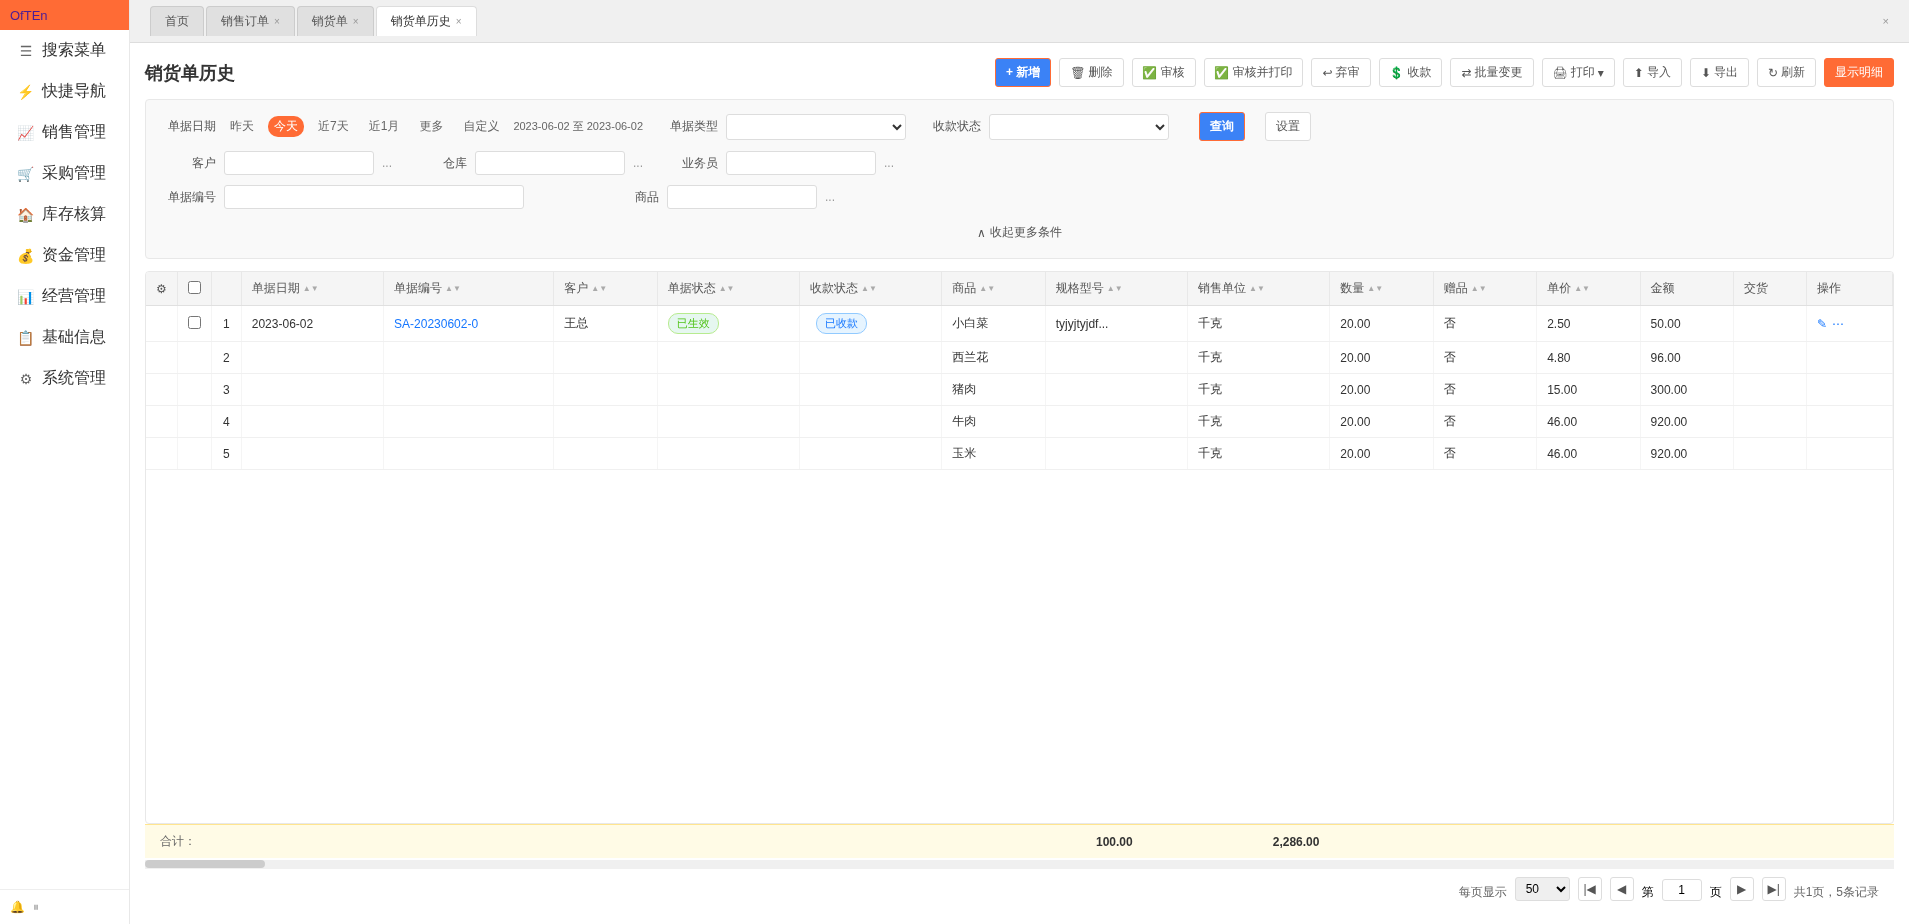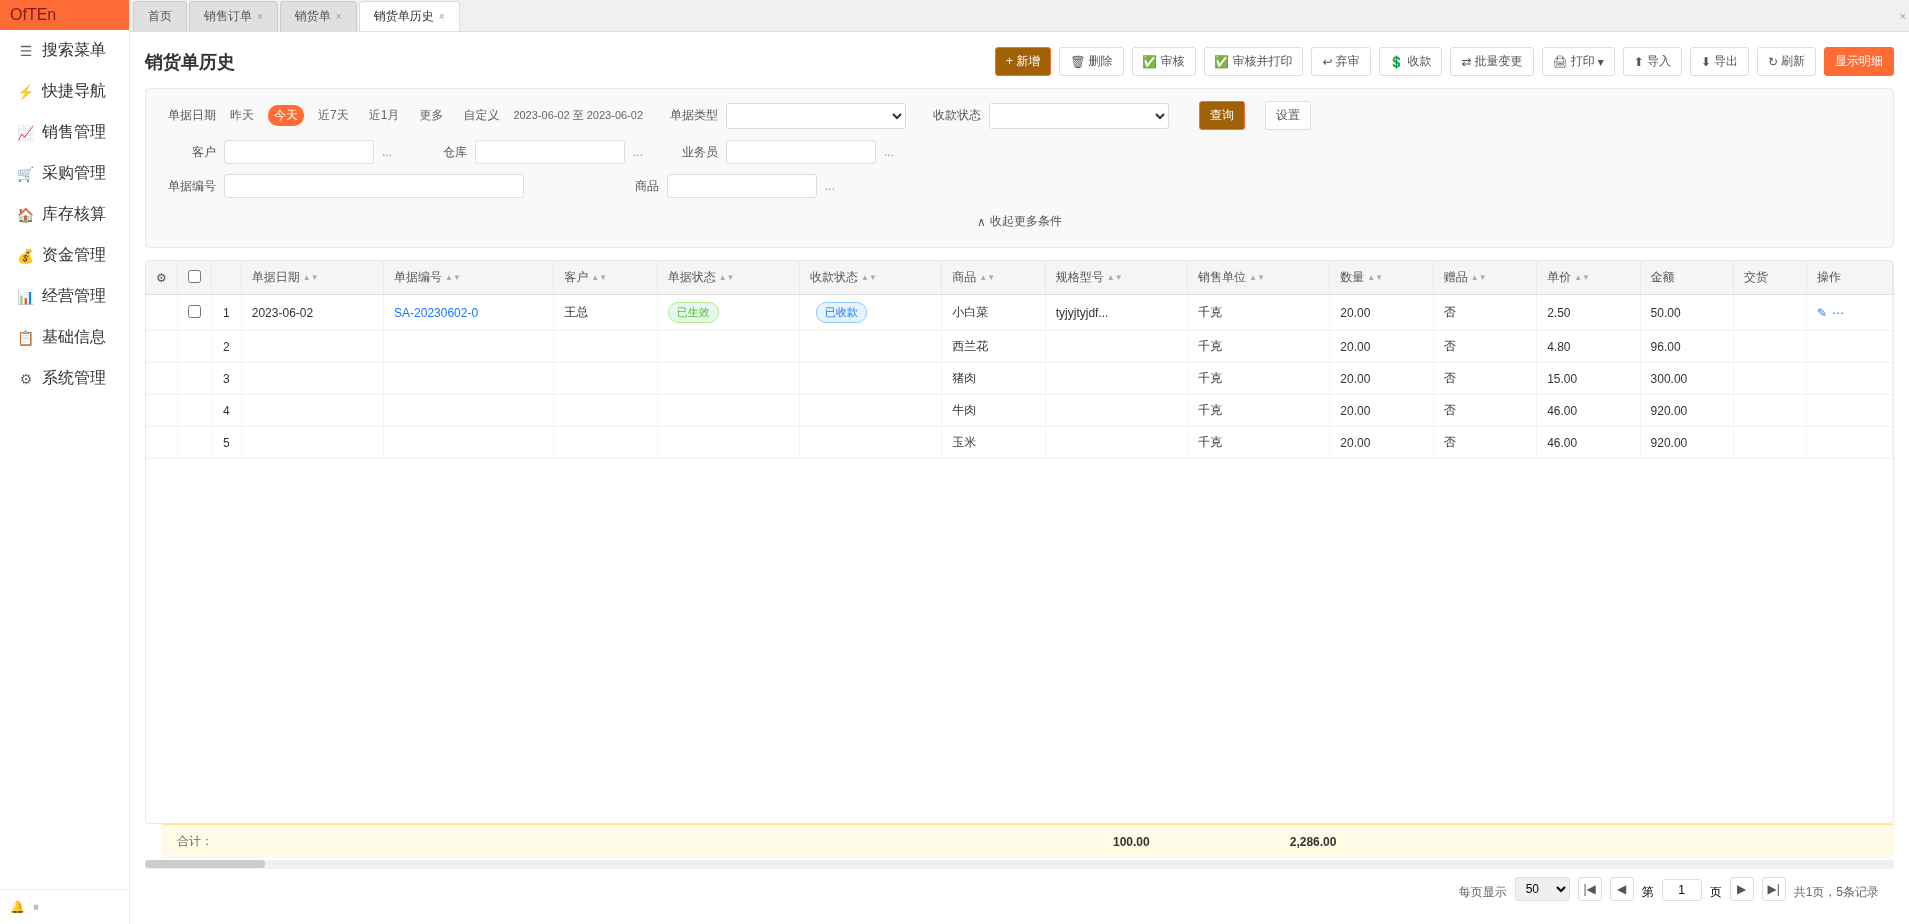--- a/index.html
+++ b/index.html
@@ -1,46 +1,46 @@
 <!DOCTYPE html>
 <html><head>
   <meta charset="utf-8">
   <style>
     * { box-sizing: border-box; margin: 0; padding: 0; font-family: 'Microsoft YaHei', Arial, sans-serif; font-size: 12px; }
     body { display: flex; height: 924px; overflow: hidden; background: #f5f5f5; }
 
     
     .sidebar { width: 130px; background: #fff; border-right: 1px solid #e8e8e8; display: flex; flex-direction: column; height: 100%; }
     .sidebar-header { background: #ff6b35; height: 30px; display: flex; align-items: center; padding: 0 10px; }
-    .sidebar-header span { color: #7f1d1d; font-size: 16px; }
+    .sidebar-header span { color: #4c1d95; font-size: 13px; }
     .sidebar-item { display: flex; align-items: center; gap: 8px; padding: 10px 15px; cursor: pointer; color: #333; border-left: 3px solid transparent; }
     .sidebar-item .icon { width: 16px; height: 16px; display: flex; align-items: center; justify-content: center; color: #666; font-size: 14px; }
     .sidebar-item .label { font-size: 16px; }
     .sidebar-footer { margin-top: auto; display: flex; padding: 10px; gap: 8px; border-top: 1px solid #eee; }
 
     
     .main { flex: 1; display: flex; flex-direction: column; overflow: hidden; }
 
     
-    .tab-bar { display: flex; align-items: center; background: #f0f0f0; border-bottom: 1px solid #ddd; height: 32px; padding: 0 3px; }
+    .tab-bar { display: flex; align-items: center; background: #f0f0f0; border-bottom: 1px solid #ddd; height: 43px; padding: 0 20px; }
     .tab { display: flex; align-items: center; gap: 5px; padding: 6px 14px; background: #e0e0e0; border-radius: 4px 4px 0 0; cursor: pointer; color: #555; margin-right: 2px; border: 1px solid #ccc; border-bottom: none; }
     .tab.active { background: #fff; color: #333; border-color: #ddd; }
     .tab .close-btn { color: #999; font-size: 10px; cursor: pointer; }
     .tab-bar-end { margin-left: auto; display: flex; align-items: center; gap: 5px; }
     .close-all-btn { color: #999; cursor: pointer; font-size: 11px; }
 
     
     .content { flex: 1; background: #fff; overflow: auto; padding: 15px; display: flex; flex-direction: column; }
 
     
     .page-header { display: flex; align-items: center; justify-content: space-between; margin-bottom: 12px; }
     .page-title { font-size: 18px; font-weight: bold; color: #333; }
     .toolbar { display: flex; align-items: center; gap: 8px; flex-wrap: wrap; }
     .btn { display: flex; align-items: center; gap: 3px; padding: 5px 10px; border-radius: 3px; cursor: pointer; font-size: 12px; border: 1px solid transparent; }
-    .btn-primary { background: #a16207; color: white; border-color: #ff6b35; }
+    .btn-primary { background: #3b82f6; color: white; border-color: #ff6b35; font-weight: bold; }
     .btn-default { background: #fff; color: #555; border: 1px solid #ddd; }
 
     
     .filter-area { background: #f9f9f9; border: 1px solid #e8e8e8; border-radius: 4px; padding: 12px 15px; margin-bottom: 12px; }
     .filter-row { display: flex; align-items: center; gap: 20px; margin-bottom: 10px; flex-wrap: wrap; }
     .filter-group { display: flex; align-items: center; gap: 8px; }
     .filter-label { color: #555; min-width: 55px; text-align: right; white-space: nowrap; }
     .filter-input { border: 1px solid #ddd; border-radius: 3px; padding: 4px 8px; width: 150px; color: #333; outline: none; }
     .filter-select { border: 1px solid #ddd; border-radius: 3px; padding: 4px 8px; width: 180px; color: #333; outline: none; background: #fff; }
     .date-tag { padding: 2px 6px; border-radius: 3px; cursor: pointer; color: #666; }
@@ -59,21 +59,21 @@
     .sort-arrows { display: flex; flex-direction: column; font-size: 8px; color: #aaa; }
     .status-badge { display: inline-block; padding: 2px 8px; border-radius: 10px; font-size: 11px; }
     .badge-green { background: #e6f7f0; color: #52c41a; border: 1px solid #b7eb8f; }
     .badge-blue { background: #e6f4ff; color: #1677ff; border: 1px solid #91caff; margin-left: 6px; }
     .action-btn { color: #1677ff; cursor: pointer; margin-right: 5px; font-size: 12px; }
     .gear-col { width: 30px; }
     .checkbox-col { width: 30px; text-align: center; }
     .num-col { width: 30px; text-align: center; }
 
     
-    .table-footer { background: #fffbe6; border-top: 1px solid #ffe58f; padding: 8px 15px; display: flex; align-items: center; margin-left: 17px; }
+    .table-footer { background: #fffbe6; border-top: 1px solid #ffe58f; padding: 8px 15px; display: flex; align-items: center; }
     .footer-label { color: #666; }
     .footer-total { margin-left: 900px; color: #333; font-weight: bold; }
     .footer-amount { margin-left: 140px; color: #333; font-weight: bold; }
 
     
     .pagination { display: flex; align-items: flex-end; justify-content: flex-end; padding: 8px 15px; gap: 8px; border-top: 1px solid #f0f0f0; }
     .page-size-label { color: #666; }
     .page-size-select { border: 1px solid #ddd; border-radius: 3px; padding: 3px 6px; }
     .page-btn { width: 24px; height: 24px; display: flex; align-items: center; justify-content: center; border: 1px solid #ddd; border-radius: 3px; cursor: pointer; color: #555; }
     .page-input { width: 40px; text-align: center; border: 1px solid #ddd; border-radius: 3px; padding: 3px 5px; }

